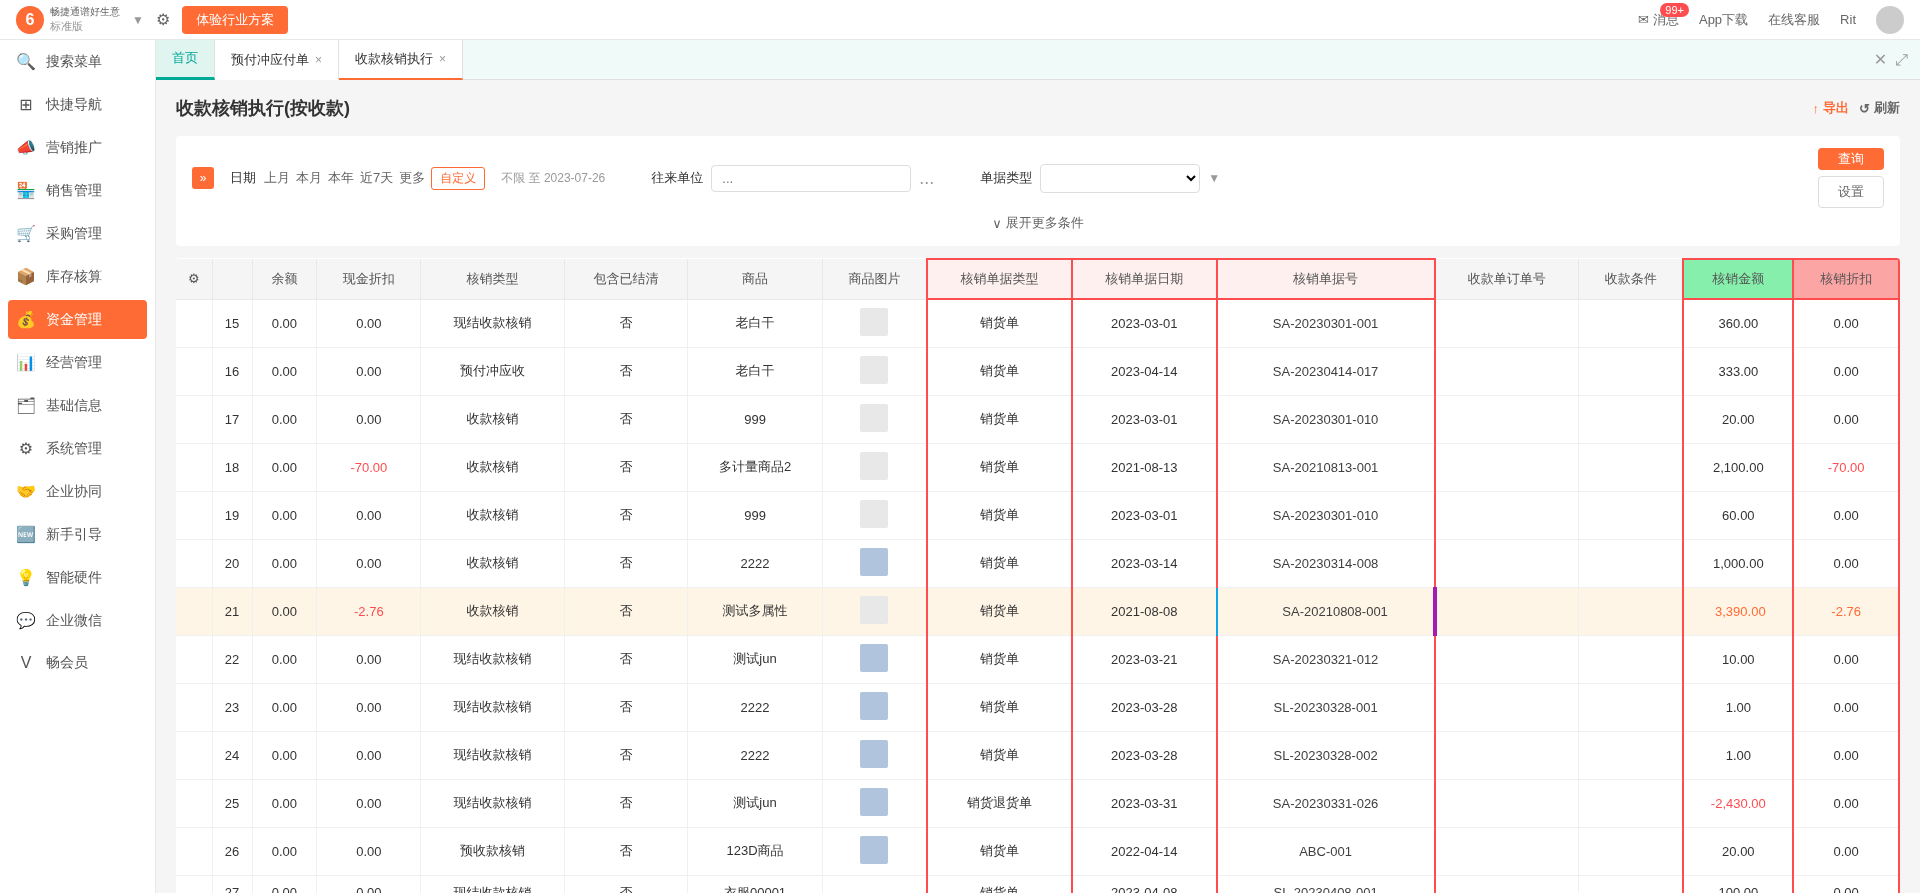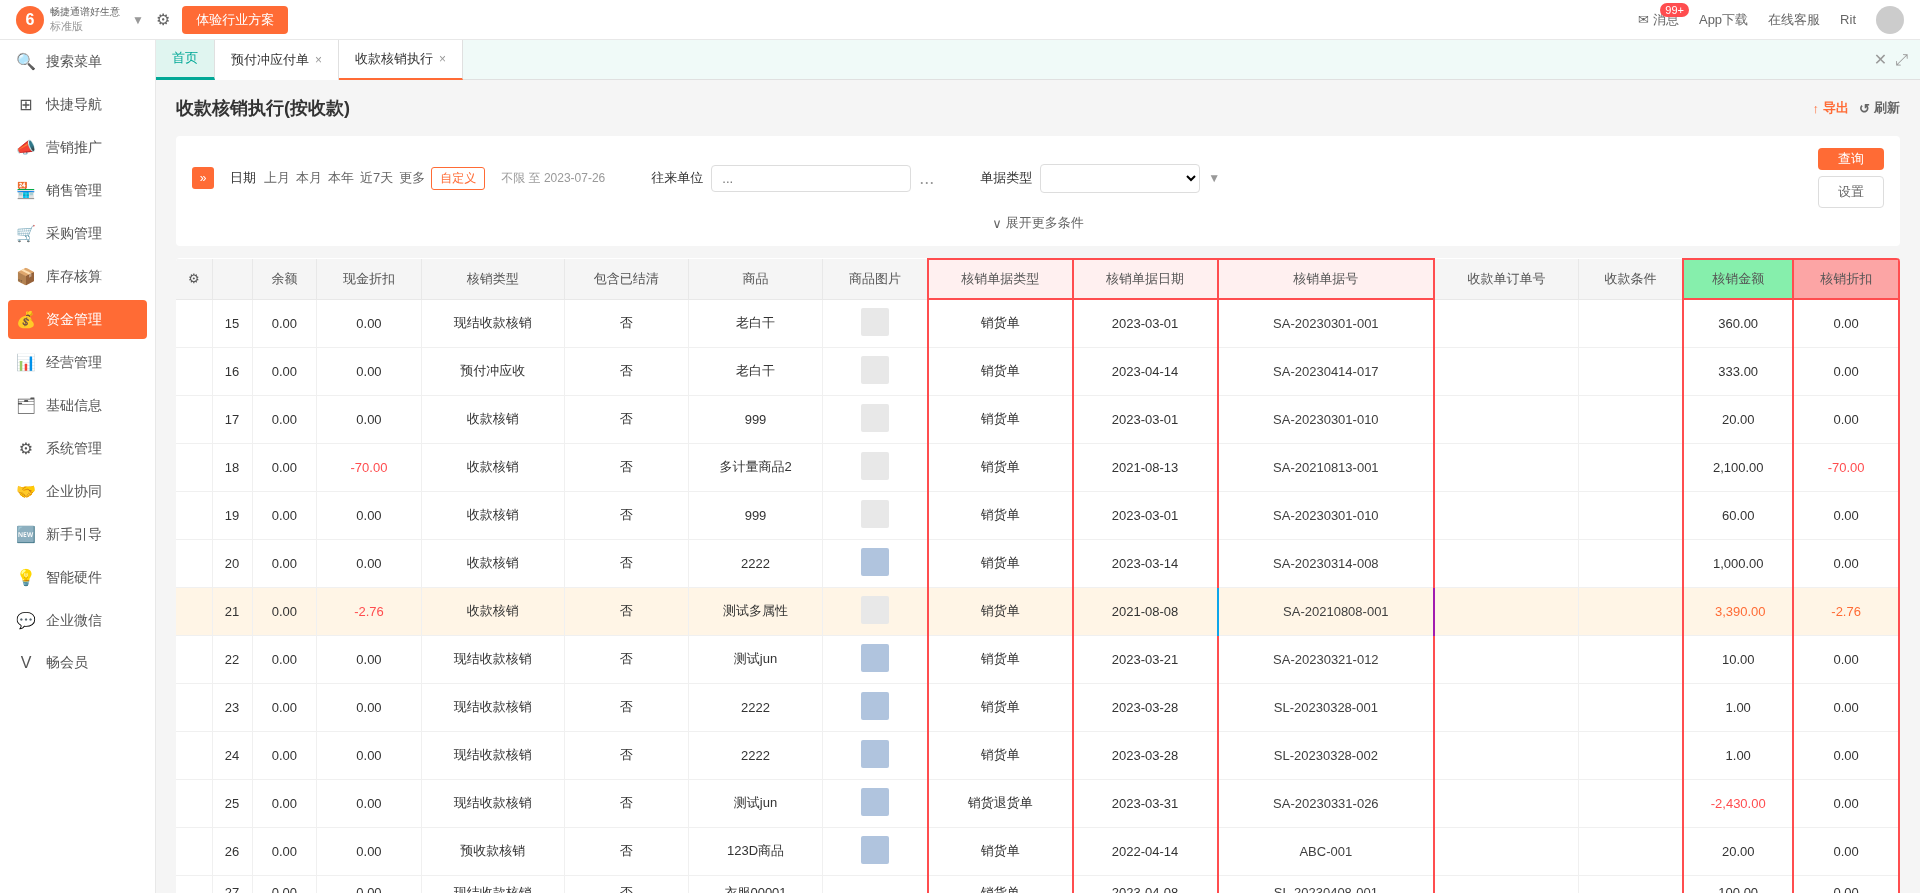--- a/index.html
+++ b/index.html
@@ -384,21 +384,21 @@
       <td></td>
       <td>21</td>
       <td>0.00</td>
       <td class="red">-2.76</td>
       <td>收款核销</td>
       <td>否</td>
       <td>测试多属性</td>
       <td><span class="img-placeholder"></span></td>
       <td style="border-left:2px solid #ff4d4f; border-right:2px solid #ff4d4f;">销货单</td>
       <td style="border-right:2px solid #0ea5e9;">2021-08-08</td>
-      <td class="link" style="border-right:2px solid #a21caf;padding-left:28px;">SA-20210808-001</td>
+      <td class="link" style="border-right:4px solid #a21caf;padding-left:28px;">SA-20210808-001</td>
       <td></td>
       <td></td>
       <td class="orange" style="border-left:2px solid #ff4d4f; border-right:2px solid #ff4d4f;padding-left:12px;">3,390.00</td>
       <td class="orange" style="border-right:2px solid #ff4d4f;">-2.76</td>
     </tr>
               <tr>
       <td></td>
       <td>22</td>
       <td>0.00</td>
       <td class="">0.00</td>

